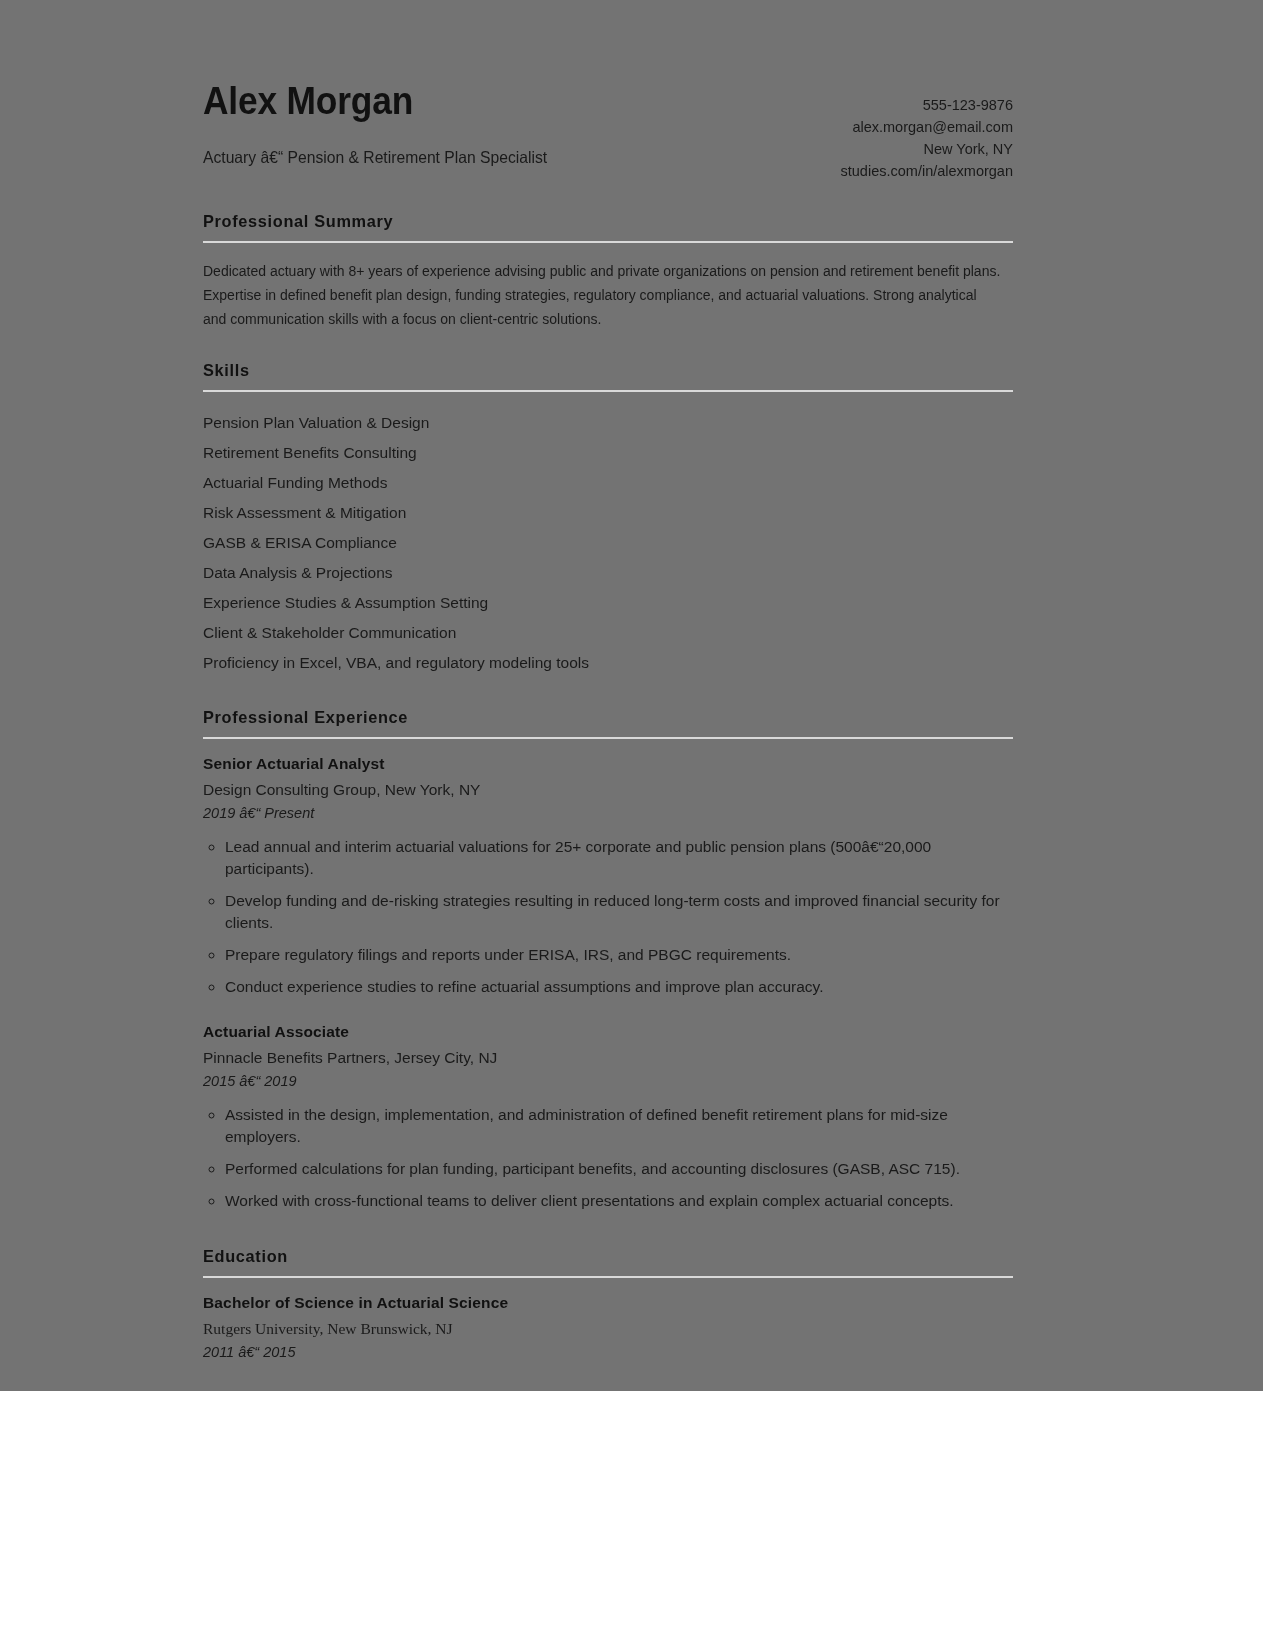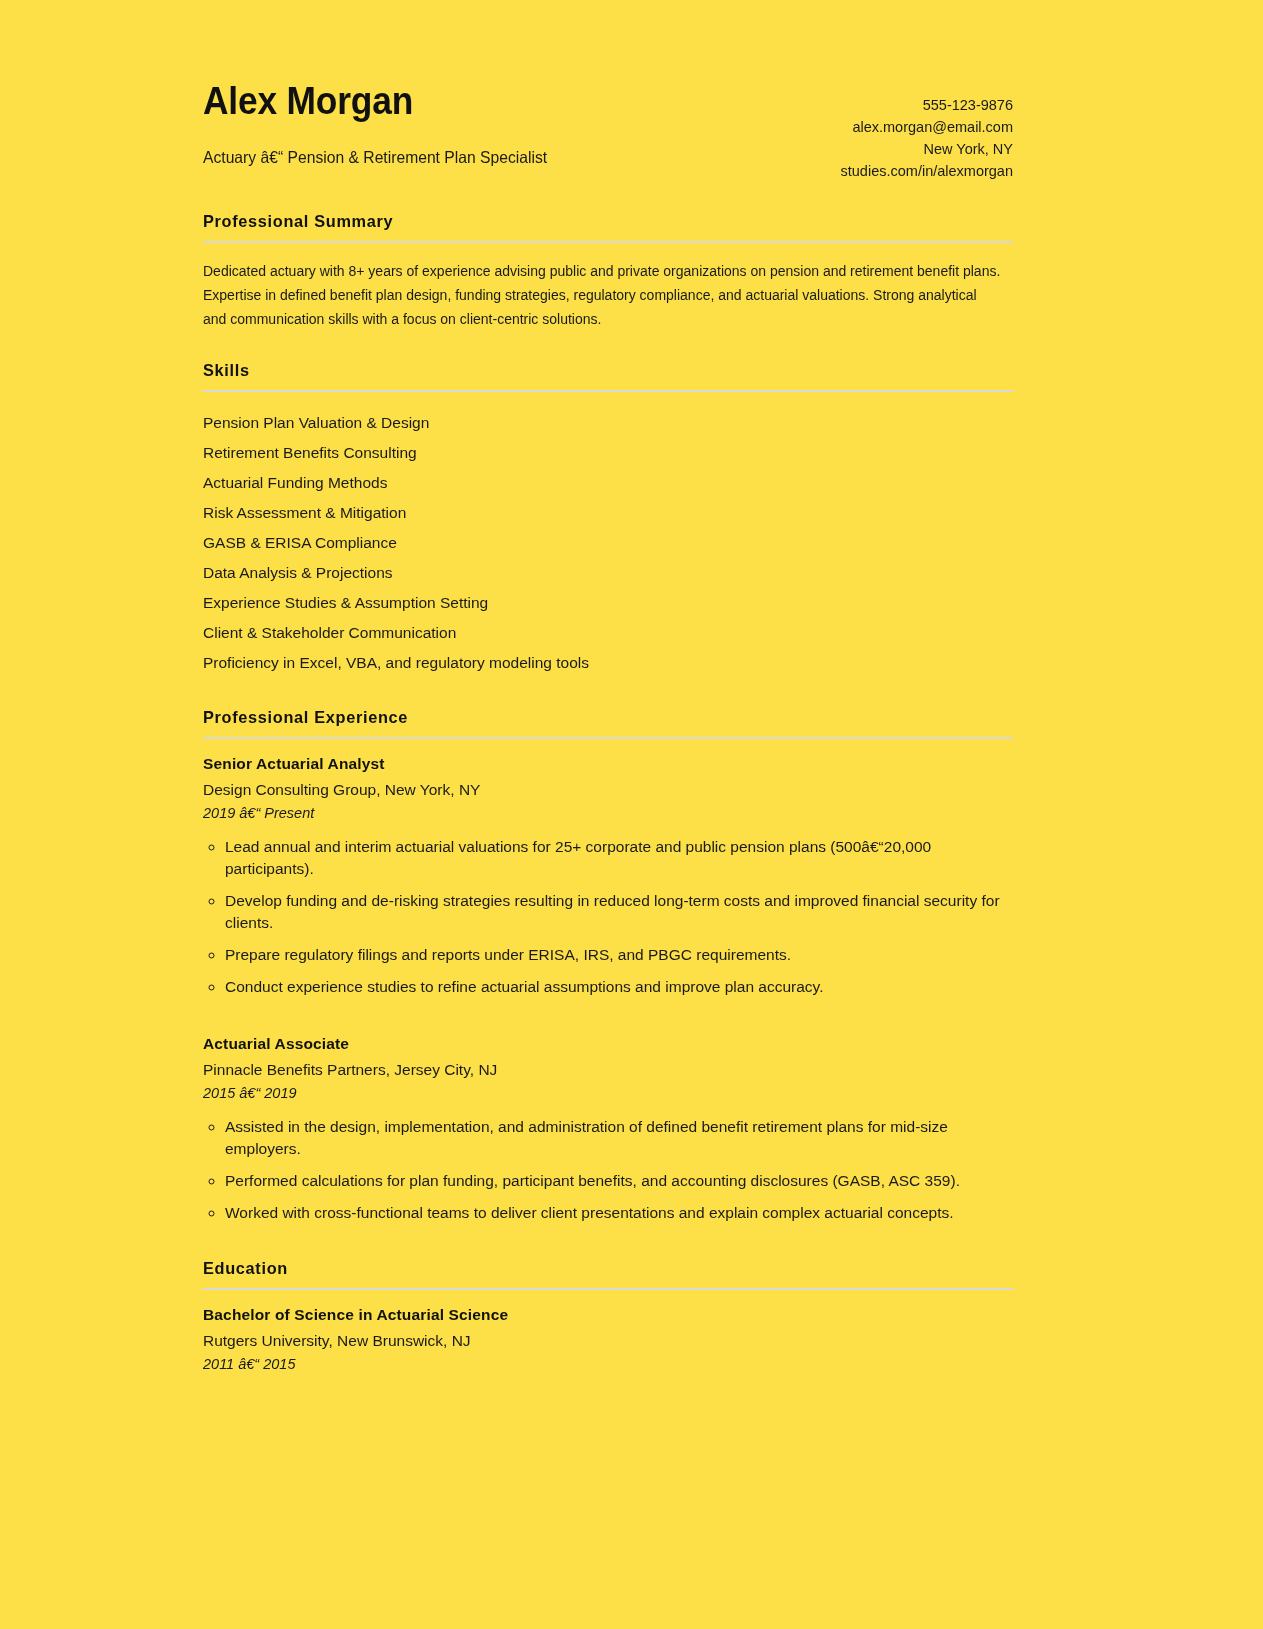--- a/index.html
+++ b/index.html
@@ -7,22 +7,22 @@
     padding: 0;
     background: #ffffff;
   }
   body {
     font-family: "Liberation Sans", sans-serif;
     color: #1a1a1a;
   }
   #page {
     position: relative;
     width: 1263px;
-    height: 1629px;
-    background: #fde047;
+    height: 1391px;
+    background: #737373;
     overflow: hidden;
     box-sizing: border-box;
   }
   #sheet {
     position: absolute;
     left: 203px;
     top: 0;
     width: 810px;
   }
 
@@ -94,21 +94,21 @@
   .skills { margin: 0; padding: 0; list-style: none; }
   .skills li {
     font-size: 15.5px;
     line-height: 22px;
     padding: 4px 0;
     color: #1a1a1a;
   }
 
   
   .job { margin-bottom: 6px; }
-  .job + .job { margin-top: 32px; }
+  .job + .job { margin-top: 20px; }
   .job-title {
     font-size: 15.5px;
     font-weight: bold;
     color: #111111;
     margin: 0 0 6px 0;
     letter-spacing: 0.15px;
   }
   .job-org {
     font-size: 15.5px;
     line-height: 21px;
@@ -141,20 +141,21 @@
     font-weight: bold;
     color: #111111;
     margin: 0 0 6px 0;
     letter-spacing: 0.15px;
   }
   .edu-school {
     font-size: 15.5px;
     line-height: 21px;
     margin: 0 0 3px 0;
     color: #1a1a1a;
+    font-family: Liberation Serif, serif;
   }
   .edu-dates {
     font-size: 14.5px;
     font-style: italic;
     line-height: 20px;
     margin: 0;
     color: #1a1a1a;
   }
 </style>
 </head>
@@ -213,21 +214,21 @@
           <li>Conduct experience studies to refine actuarial assumptions and improve plan accuracy.</li>
         </ul>
       </div>
 
       <div class="job">
         <div class="job-title">Actuarial Associate</div>
         <div class="job-org">Pinnacle Benefits Partners, Jersey City, NJ</div>
         <div class="job-dates">2015 â€“ 2019</div>
         <ul class="bullets">
           <li>Assisted in the design, implementation, and administration of defined benefit retirement plans for mid-size employers.</li>
-          <li>Performed calculations for plan funding, participant benefits, and accounting disclosures (GASB, ASC 359).</li>
+          <li>Performed calculations for plan funding, participant benefits, and accounting disclosures (GASB, ASC 715).</li>
           <li>Worked with cross-functional teams to deliver client presentations and explain complex actuarial concepts.</li>
         </ul>
       </div>
     </div>
 
     <div class="section">
       <h2 class="section-title">Education</h2>
       <div class="rule"></div>
       <div class="edu">
         <div class="edu-degree">Bachelor of Science in Actuarial Science</div>

